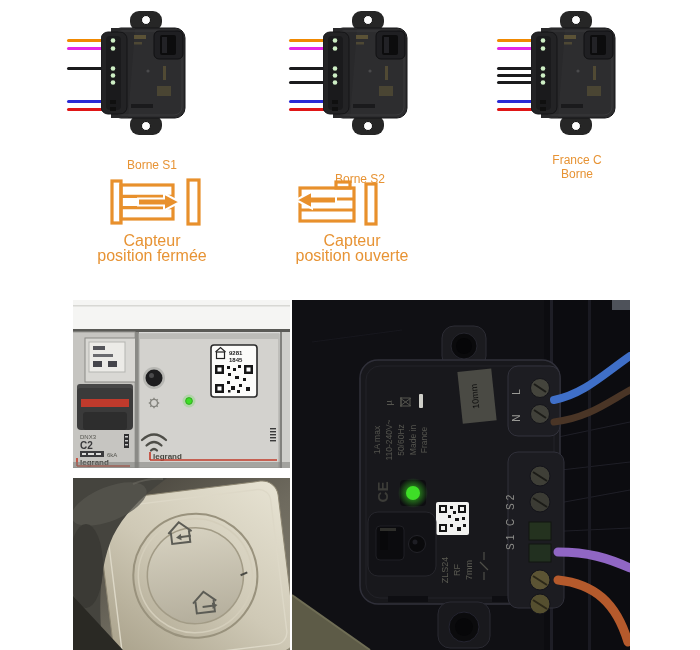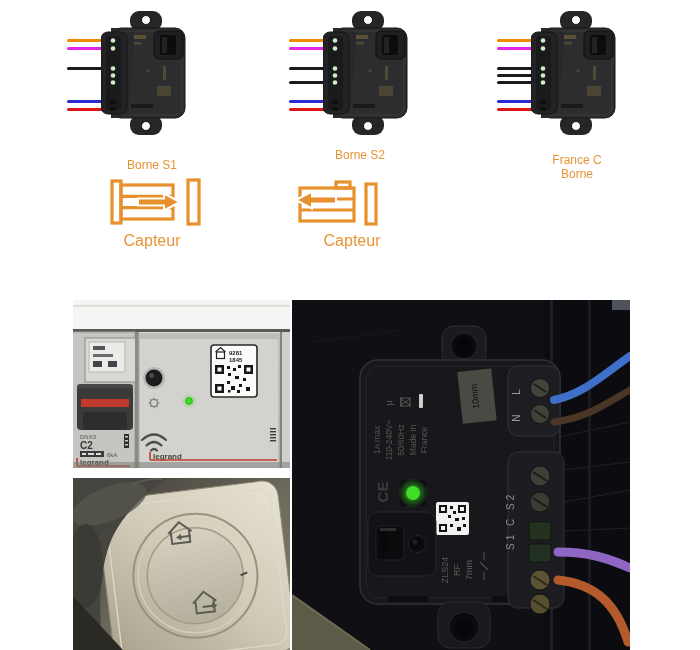--- a/index.html
+++ b/index.html
@@ -138,21 +138,21 @@
     <rect x="33" y="34" width="8" height="2.5" fill="#6f6339" opacity="0.5"></rect>
     <rect x="62" y="58" width="3" height="14" fill="#6f6339" opacity="0.55"></rect>
     <rect x="56" y="78" width="14" height="10" fill="#6f6339" opacity="0.45"></rect>
     <circle cx="47" cy="63" r="1.6" fill="#4a4a4c"></circle>
     <rect x="30" y="96" width="22" height="4" fill="#1a1a1c"></rect>
   </svg>
 </div>
   </div>
 
   <div class="borne-label" style="left:92px;top:158px;width:120px">Borne S1</div>
-  <div class="borne-label" style="left:300px;top:148px;width:120px">Borne S2</div>
+  <div class="borne-label" style="left:300px;top:172px;width:120px">Borne S2</div>
   <div class="borne-label" style="left:517px;top:153px;width:120px">
     <div>France C</div>
     <div>Borne</div>
   </div>
 
   <svg class="gate-icon" style="left:107px;top:175px" width="100" height="54" viewBox="0 0 100 54">
     <rect class="oline" x="5" y="6" width="9" height="42"></rect>
     <rect class="oline" x="14" y="10" width="52" height="34"></rect>
     <line class="oline" x1="14" y1="21.3" x2="66" y2="21.3"></line>
     <line class="oline" x1="14" y1="32.6" x2="66" y2="32.6"></line>
@@ -164,23 +164,25 @@
     <rect class="oline" x="46" y="7" width="14" height="6"></rect>
     <rect class="oline" x="10" y="13" width="54" height="33"></rect>
     <line class="oline" x1="10" y1="24" x2="64" y2="24"></line>
     <line class="oline" x1="10" y1="35" x2="64" y2="35"></line>
     <path class="ofill" d="M46 21.5 h-24 v-5 l-16 8.5 l16 8.5 v-5 h24 z" stroke="#ffffff" stroke-width="2"></path>
     <rect class="oline" x="76" y="9" width="10" height="40"></rect>
   </svg>
 
   <div class="sensor-caption" style="left:82px;top:233px;width:140px">
     <div>Capteur</div>
+    <div>position fermée</div>
   </div>
   <div class="sensor-caption" style="left:282px;top:233px;width:140px">
     <div>Capteur</div>
+    <div>position ouverte</div>
   </div>
 
   <svg class="photo" style="left:73px;top:300px" width="217" height="168" viewBox="0 0 217 168">
     <defs>
       <linearGradient id="p1bg" x1="0" y1="0" x2="0" y2="1">
         <stop offset="0" stop-color="#e3e3e1"></stop>
           <stop offset="1" stop-color="#aeaeaa"></stop>
       </linearGradient>
     </defs>
     <rect x="0" y="0" width="217" height="168" fill="url(#p1bg)"></rect>

